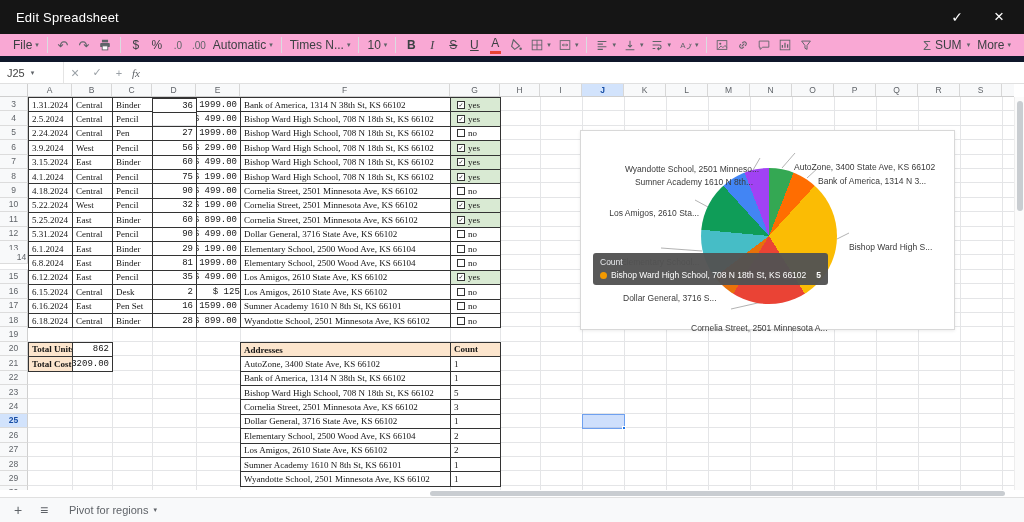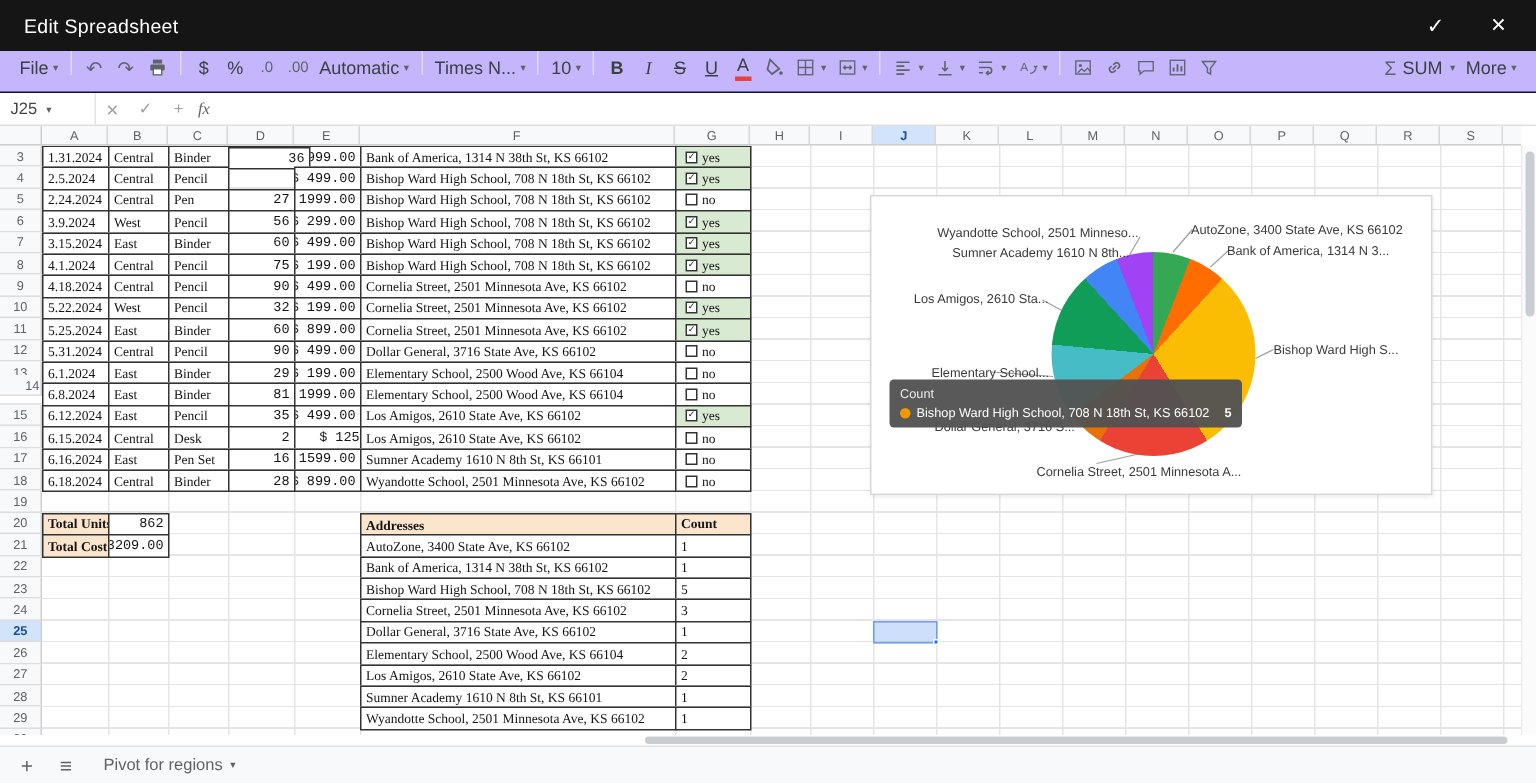--- a/index.html
+++ b/index.html
@@ -7,21 +7,21 @@
   body{font-family:"Liberation Sans",sans-serif;background:#fff;position:relative;font-size:12px;color:#333;}
 
   
   .titlebar{position:absolute;left:0;top:0;width:1024px;height:34px;background:#151515;display:flex;align-items:center;padding:0 16px;color:#fff;z-index:10;}
   .tb-title{font-size:13px;font-weight:500;letter-spacing:.2px;}
   .tb-actions{margin-left:auto;display:flex;gap:24px;align-items:center;}
   .tb-btn{cursor:pointer;width:18px;text-align:center;font-size:14px;}
   .tb-btn.x{font-size:17px;line-height:14px;}
 
   
-  .toolbar{position:absolute;left:0;top:34px;width:1024px;height:28px;background:#c4b5fd;border-bottom:1px solid #0f172a;display:flex;align-items:flex-start;padding:0 10px;gap:1px;color:#3c4043;font-size:12px;white-space:nowrap;}
+  .toolbar{position:absolute;left:0;top:34px;width:1024px;height:28px;background:#f9a8d4;border-bottom:6px solid #0f172a;display:flex;align-items:center;padding:0 10px;gap:1px;color:#3c4043;font-size:12px;white-space:nowrap;}
   .titem{height:22px;min-width:20px;padding:0 3px;display:flex;align-items:center;justify-content:center;border-radius:3px;cursor:pointer;gap:2px;}
   .caret{font-size:7px;color:#5f6368;margin-left:1px;}
   .tsep{width:1px;height:16px;background:#dadce0;margin:0 4px;flex:none;}
   .ticon svg{width:14px;height:14px;display:block;}
   .glyph{font-size:13px;color:#5f6368;}
   .b{font-weight:bold;} .it{font-style:italic;font-family:"Liberation Serif",serif;}
   .st{text-decoration:line-through;} .un{text-decoration:underline;}
   .tcolor{display:flex;flex-direction:column;align-items:center;line-height:9px;padding-top:2px;}
   .tcolor .bar{width:11px;height:3px;background:#ea4335;margin-top:1px;}
   .sum{margin-left:auto;gap:4px;}
@@ -58,21 +58,21 @@
   .vscroll{position:absolute;right:0;top:13px;width:10px;height:393px;background:#fbfbfb;border-left:1px solid #ededed;}
   .vthumb{position:absolute;left:2px;top:4px;width:6px;height:110px;background:#c9cdd1;border-radius:3px;}
   .hscroll{position:absolute;left:28px;top:406px;width:986px;height:7px;}
   .hthumb{position:absolute;left:402px;top:1px;width:575px;height:5px;background:#c9cdd1;border-radius:3px;}
 
   
   .chart-box{position:absolute;left:580px;top:130px;width:375px;height:200px;background:#fff;border:1px solid #d8d8d8;z-index:4;box-shadow:0 1px 3px rgba(0,0,0,.08);}
   .leaders{position:absolute;left:0;top:0;width:375px;height:200px;}
   .leaders line{stroke:#9e9e9e;stroke-width:0.8;}
   .pie{position:absolute;left:120px;top:37px;width:136px;height:136px;border-radius:50%;}
-  .plabel{position:absolute;font-size:8.5px;color:#3a3a3a;white-space:nowrap;}
+  .plabel{position:absolute;font-size:8.5px;color:#3a3a3a;white-space:nowrap;margin-top:14px;}
   .ptooltip{position:absolute;left:12px;top:122px;width:235px;background:rgba(82,82,82,0.96);border-radius:3px;color:#fff;z-index:6;padding:4px 7px 5px;}
   .pt-head{font-size:8.5px;color:#e8eaed;margin-bottom:3px;}
   .pt-row{display:flex;align-items:center;gap:4px;font-size:8.5px;}
   .pt-dot{width:7px;height:7px;border-radius:50%;flex:none;}
   .pt-val{margin-left:auto;font-weight:bold;}
 
   
   .sheetbar{position:absolute;left:0;top:497px;width:1024px;height:25px;background:#f8f9fa;border-top:1px solid #e0e0e0;display:flex;align-items:center;padding:0 8px;gap:6px;z-index:8;}
   .sb-ic{font-size:14px;color:#5f6368;width:20px;text-align:center;cursor:pointer;}
   .tab{display:flex;align-items:center;gap:4px;font-size:11px;padding:3px 9px;border-radius:3px;cursor:pointer;color:#5f6368;}
@@ -307,21 +307,21 @@
       <div class="cell tb2 right" style="left: 152px; top: 0px; width: 45px; height: 15.4px;">50</div>
       <div class="cell tb2 right" style="left: 196px; top: 0px; width: 45px; height: 15.4px;">$ 1999.00</div>
       <div class="cell tb2 left" style="left: 240px; top: 0px; width: 211px; height: 15.4px;">Bank of America, 1314 N 38th St, KS 66102</div>
       <div class="cell tb2 left yes" style="left: 450px; top: 0px; width: 51px; height: 15.4px;">
         <span class="cb">✓</span>
         <span>yes</span>
       </div>
       <div class="cell tb2 left" style="left: 28px; top: 14.4px; width: 45px; height: 15.4px;">2.5.2024</div>
       <div class="cell tb2 left" style="left: 72px; top: 14.4px; width: 41px; height: 15.4px;">Central</div>
       <div class="cell tb2 left" style="left: 112px; top: 14.4px; width: 41px; height: 15.4px;">Pencil</div>
-      <div class="cell tb2 right" style="left: 152px; top: 1px; width: 55px; height: 15.4px;">36</div>
+      <div class="cell tb2 right" style="left: 152px; top: 1px; width: 45px; height: 15.4px;">36</div>
       <div class="cell tb2 right" style="left: 196px; top: 14.4px; width: 45px; height: 15.4px;">$ 499.00</div>
       <div class="cell tb2 left" style="left: 240px; top: 14.4px; width: 211px; height: 15.4px;">Bishop Ward High School, 708 N 18th St, KS 66102</div>
       <div class="cell tb2 left yes" style="left: 450px; top: 14.4px; width: 51px; height: 15.4px;">
         <span class="cb">✓</span>
         <span>yes</span>
       </div>
       <div class="cell tb2 left" style="left: 28px; top: 28.8px; width: 45px; height: 15.4px;">2.24.2024</div>
       <div class="cell tb2 left" style="left: 72px; top: 28.8px; width: 41px; height: 15.4px;">Central</div>
       <div class="cell tb2 left" style="left: 112px; top: 28.8px; width: 41px; height: 15.4px;">Pen</div>
       <div class="cell tb2 right" style="left: 152px; top: 28.8px; width: 45px; height: 15.4px;">27</div>

